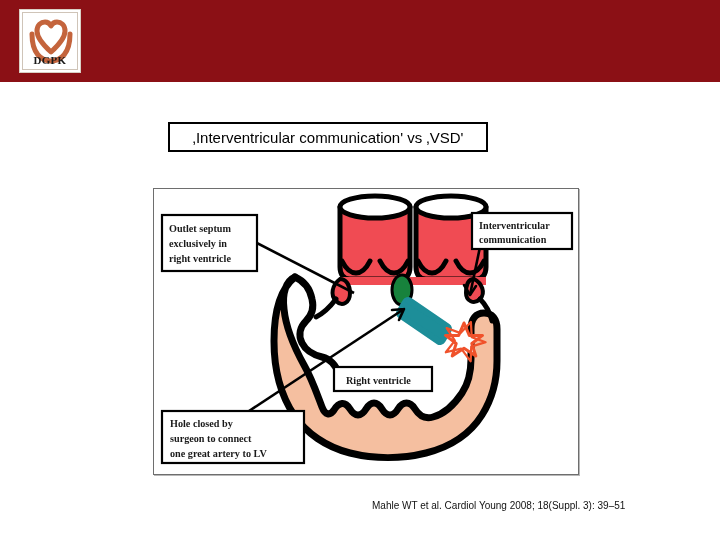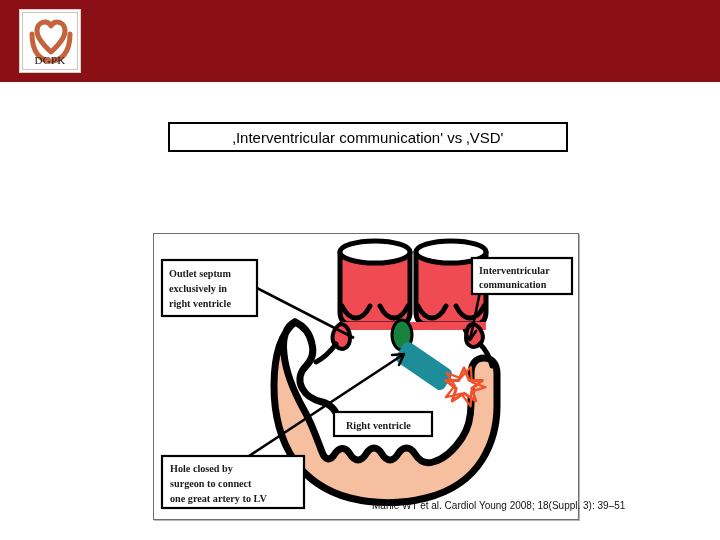--- a/index.html
+++ b/index.html
@@ -40,21 +40,21 @@
     box-sizing: border-box;
     background: #ffffff;
   }
   .logo-svg { position: absolute; left: 0; top: 0; }
   .logo-text {
     position: absolute;
     left: 0; right: 0;
     bottom: 3px;
     text-align: center;
     font-family: "Liberation Serif", serif;
-    font-weight: normal;
+    font-weight: bold;
     font-size: 11px;
     letter-spacing: 0.3px;
     color: #1a1a1a;
   }
   .header-title {
     position: absolute;
     left: 100px; top: 0;
     width: 620px; height: 82px;
     display: flex;
     align-items: center;
@@ -64,21 +64,21 @@
     font-weight: bold;
     letter-spacing: 0.3px;
     padding-right: 60px;
     box-sizing: border-box;
   }
 
   
   .subtitle-box {
     position: absolute;
     left: 168px; top: 122px;
-    width: 400px; height: 30px;
+    width: 320px; height: 30px;
     border: 2px solid #000000;
     background: #ffffff;
     box-sizing: border-box;
     display: flex;
     align-items: center;
     justify-content: center;
     font-size: 15px;
     color: #000000;
     white-space: nowrap;
   }
@@ -86,21 +86,20 @@
   
   .figure-frame {
     position: absolute;
     left: 153px; top: 188px;
     width: 426px; height: 287px;
     background: #ffffff;
     border: 1px solid #6e6e6e;
     box-sizing: border-box;
     box-shadow: 1px 1px 0 #b8b8b8;
     overflow: hidden;
-    margin-top: 45px;
   }
   .figure-frame svg { display: block; }
 
   .fig-label {
     font-family: "Liberation Serif", serif;
     font-weight: bold;
     font-size: 10.2px;
     fill: #1a1a1a;
   }
 

